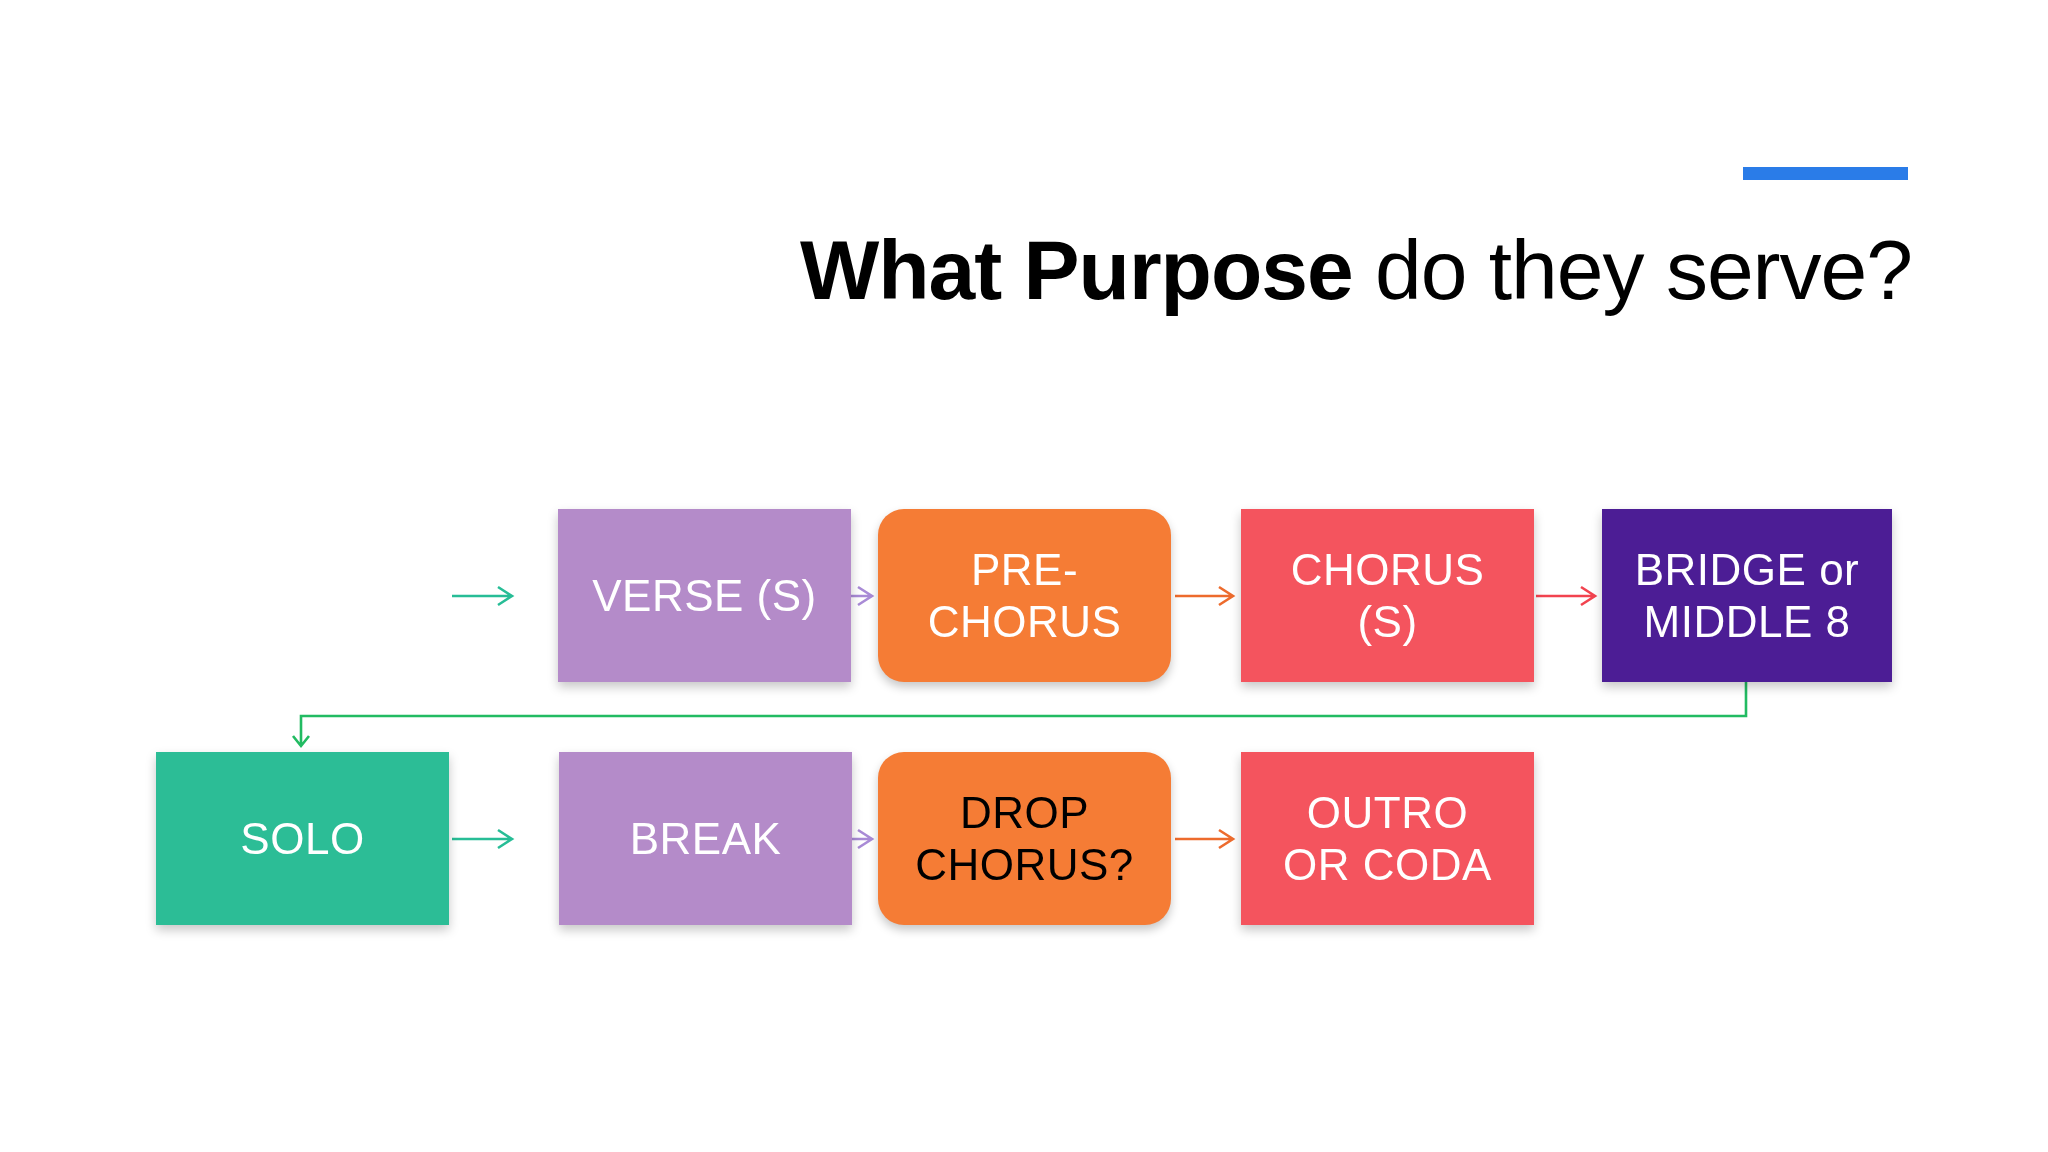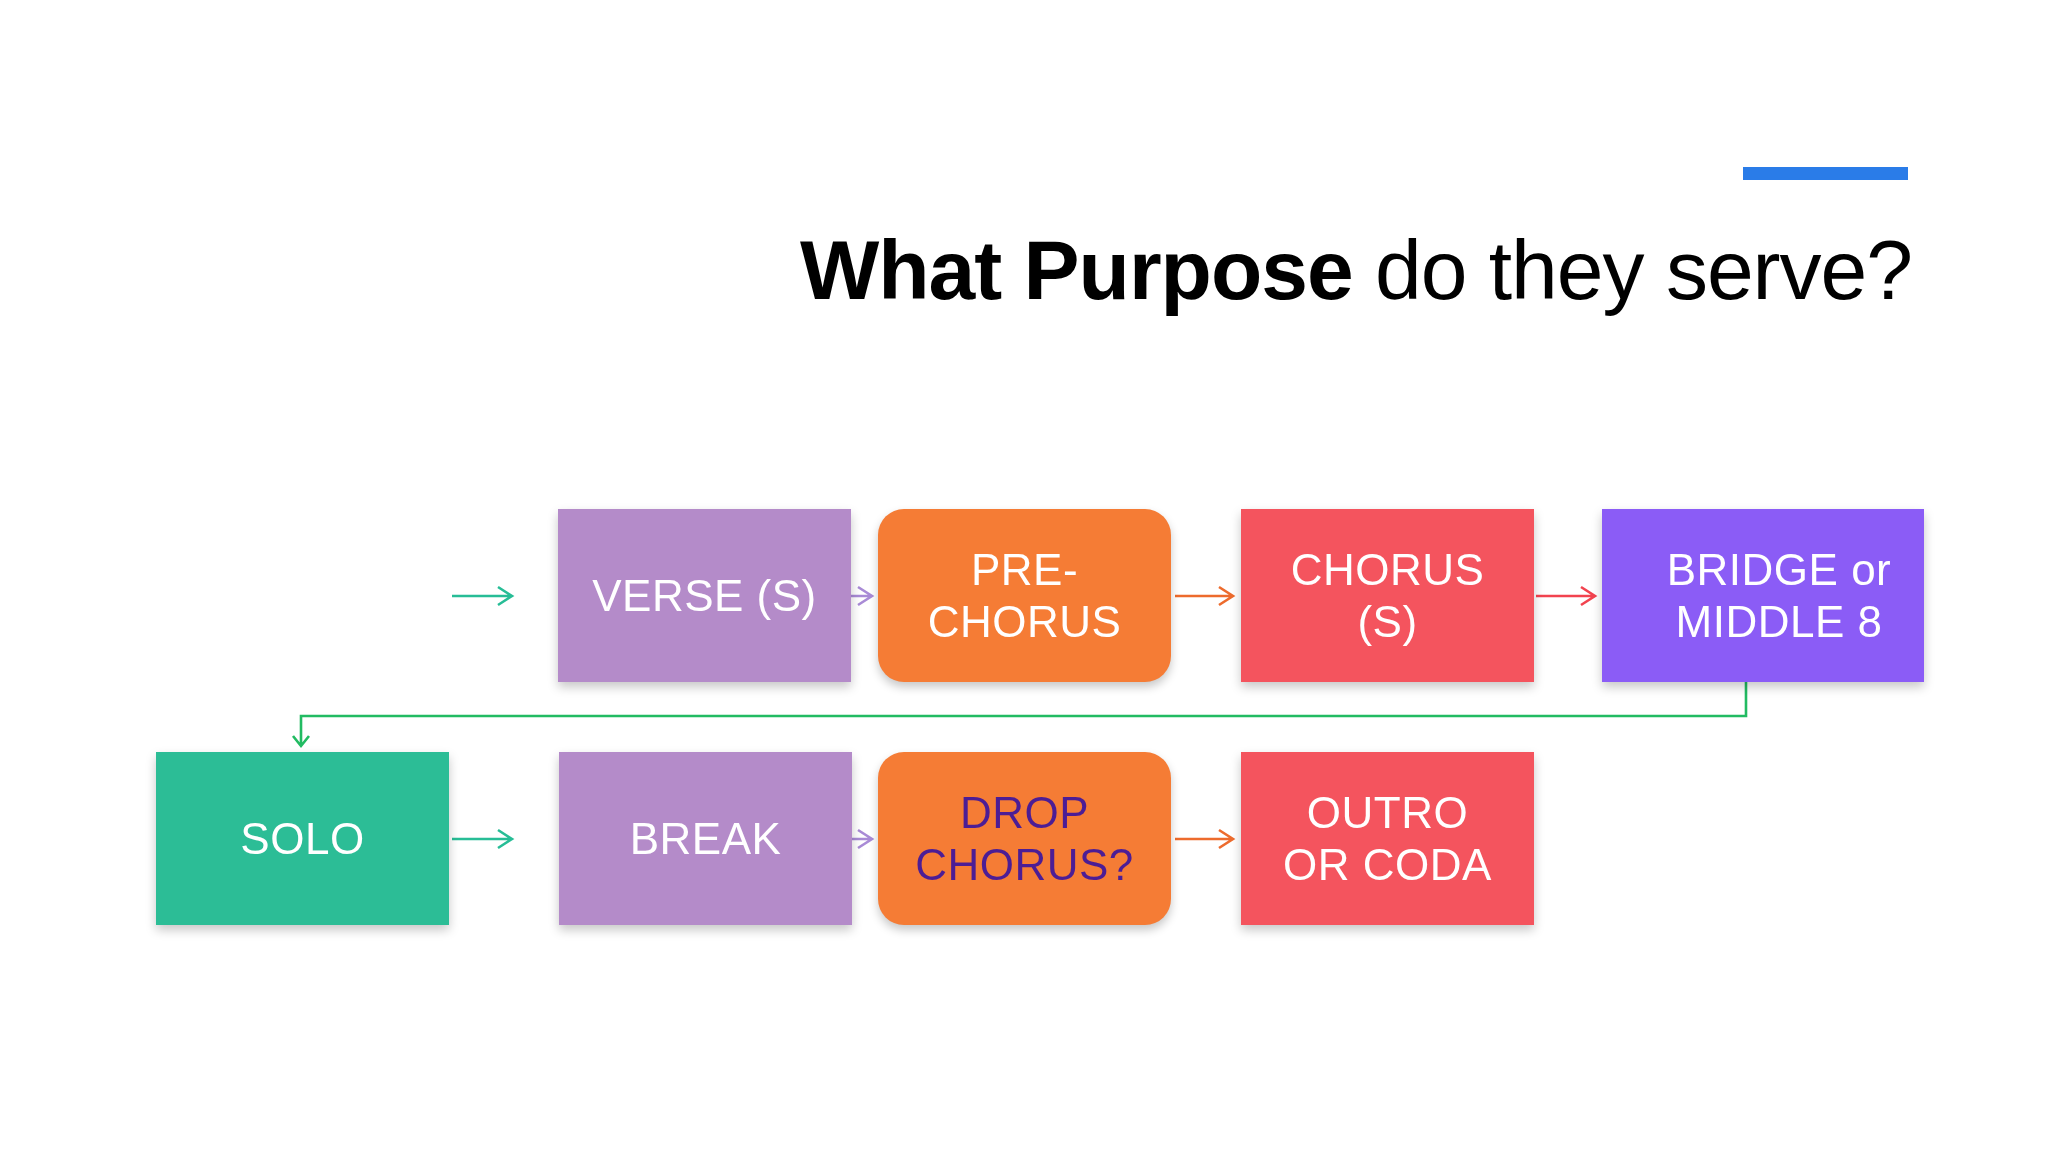--- a/index.html
+++ b/index.html
@@ -104,34 +104,34 @@
   <div class="node r1 c3" style="background-color: rgb(245, 124, 53); color: rgb(255, 255, 255);">
     <span class="node-label">PRE-
 CHORUS</span>
   </div>
 
   <div class="node r1 c4" style="background-color: rgb(244, 84, 94); color: rgb(255, 255, 255);">
     <span class="node-label">CHORUS
 (S)</span>
   </div>
 
-  <div class="node r1 c5" style="background-color: #8b5cf6; color: rgb(255, 255, 255); padding-left: 32px;">
+  <div class="node r1 c5" style="background-color: #4c1d95; color: rgb(255, 255, 255);">
     <span class="node-label">BRIDGE or
 MIDDLE 8</span>
   </div>
 
   <div class="node r2 c1" style="background-color: rgb(44, 189, 150); color: rgb(255, 255, 255);">
     <span class="node-label">SOLO</span>
   </div>
 
   <div class="node r2 c2" style="background-color: rgb(180, 139, 201); color: rgb(255, 255, 255); margin-left: 40px;">
     <span class="node-label">BREAK</span>
   </div>
 
-  <div class="node r2 c3" style="background-color: rgb(245, 124, 53); color: #4c1d95;">
+  <div class="node r2 c3" style="background-color: rgb(245, 124, 53); color: #000000;">
     <span class="node-label">DROP
 CHORUS?</span>
   </div>
 
   <div class="node r2 c4" style="background-color: rgb(244, 84, 94); color: rgb(255, 255, 255); justify-content: center;">
     <span class="node-label">OUTRO
 OR CODA</span>
   </div>
 
 </div>

